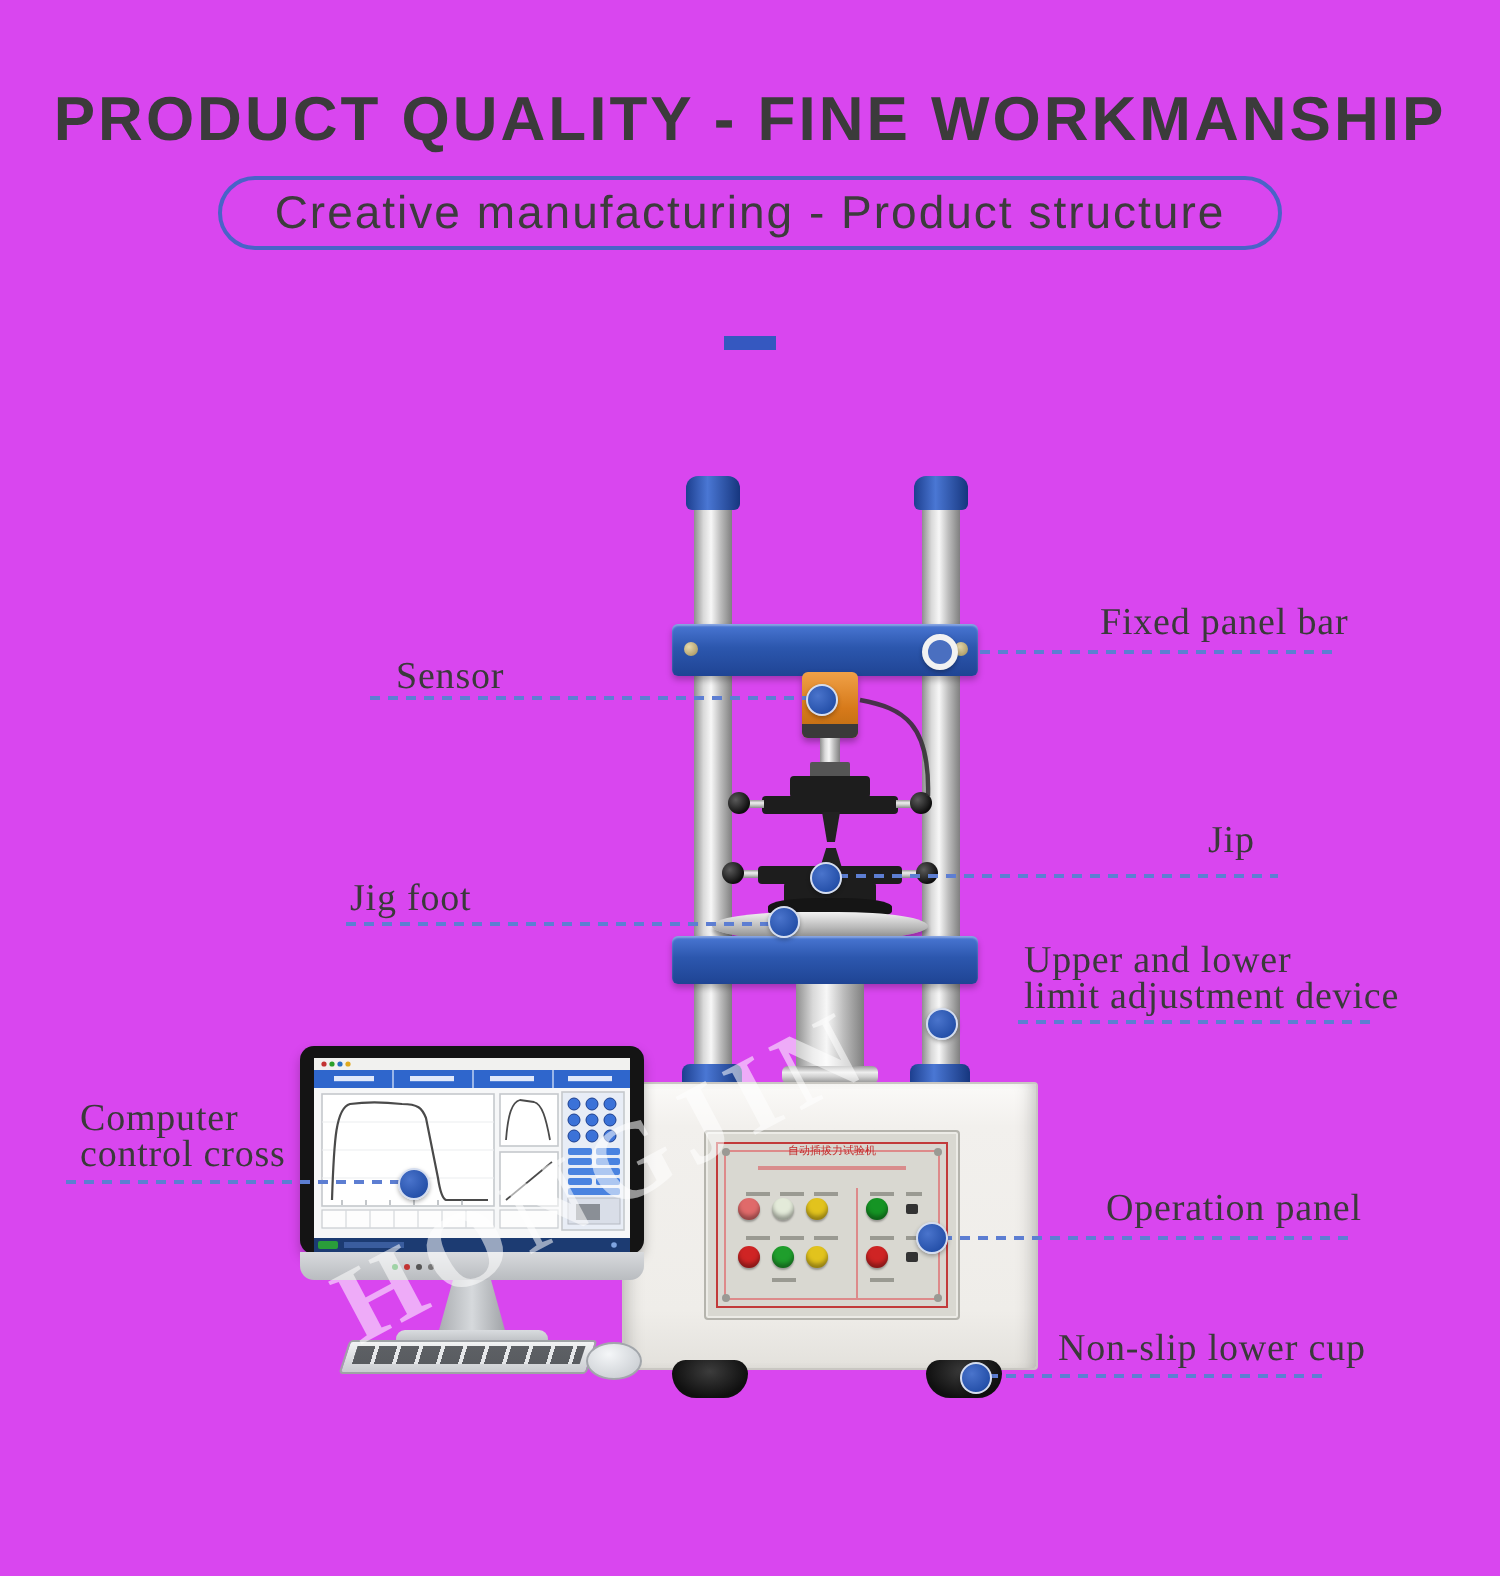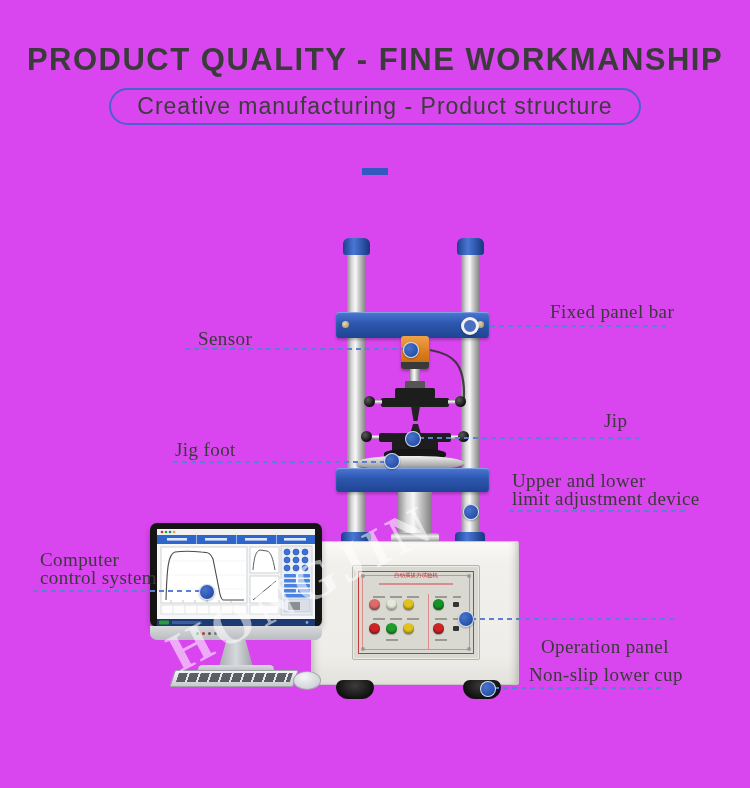--- a/index.html
+++ b/index.html
@@ -297,28 +297,28 @@
       <span style="display:block;">Upper and lower</span>
       <span style="display:block;">limit adjustment device</span>
     </div>
     <div class="c-line" style="left:509px;top:510px;width:180px;"></div>
     <div class="dot" style="left:463px;top:504px;"></div>
   </div>
 
   <div>
     <div class="c-label" style="left:40px;top:551px;">
       <span style="display:block;">Computer</span>
-      <span style="display:block;">control system</span>
+      <span style="display:block;">control cross</span>
     </div>
     <div class="c-line" style="left:33px;top:590px;width:172px;"></div>
     <div class="dot" style="left:199px;top:584px;"></div>
   </div>
 
   <div>
-    <div class="c-label" style="left:541px;top:596px;margin-top:42px;">Operation panel</div>
+    <div class="c-label" style="left:553px;top:596px;">Operation panel</div>
     <div class="c-line" style="left:471px;top:618px;width:205px;"></div>
     <div class="dot" style="left:458px;top:611px;"></div>
   </div>
 
   <div>
     <div class="c-label" style="left:529px;top:666px;">Non-slip lower cup</div>
     <div class="c-line" style="left:494px;top:687px;width:168px;"></div>
     <div class="dot" style="left:480px;top:681px;"></div>
   </div>
 

